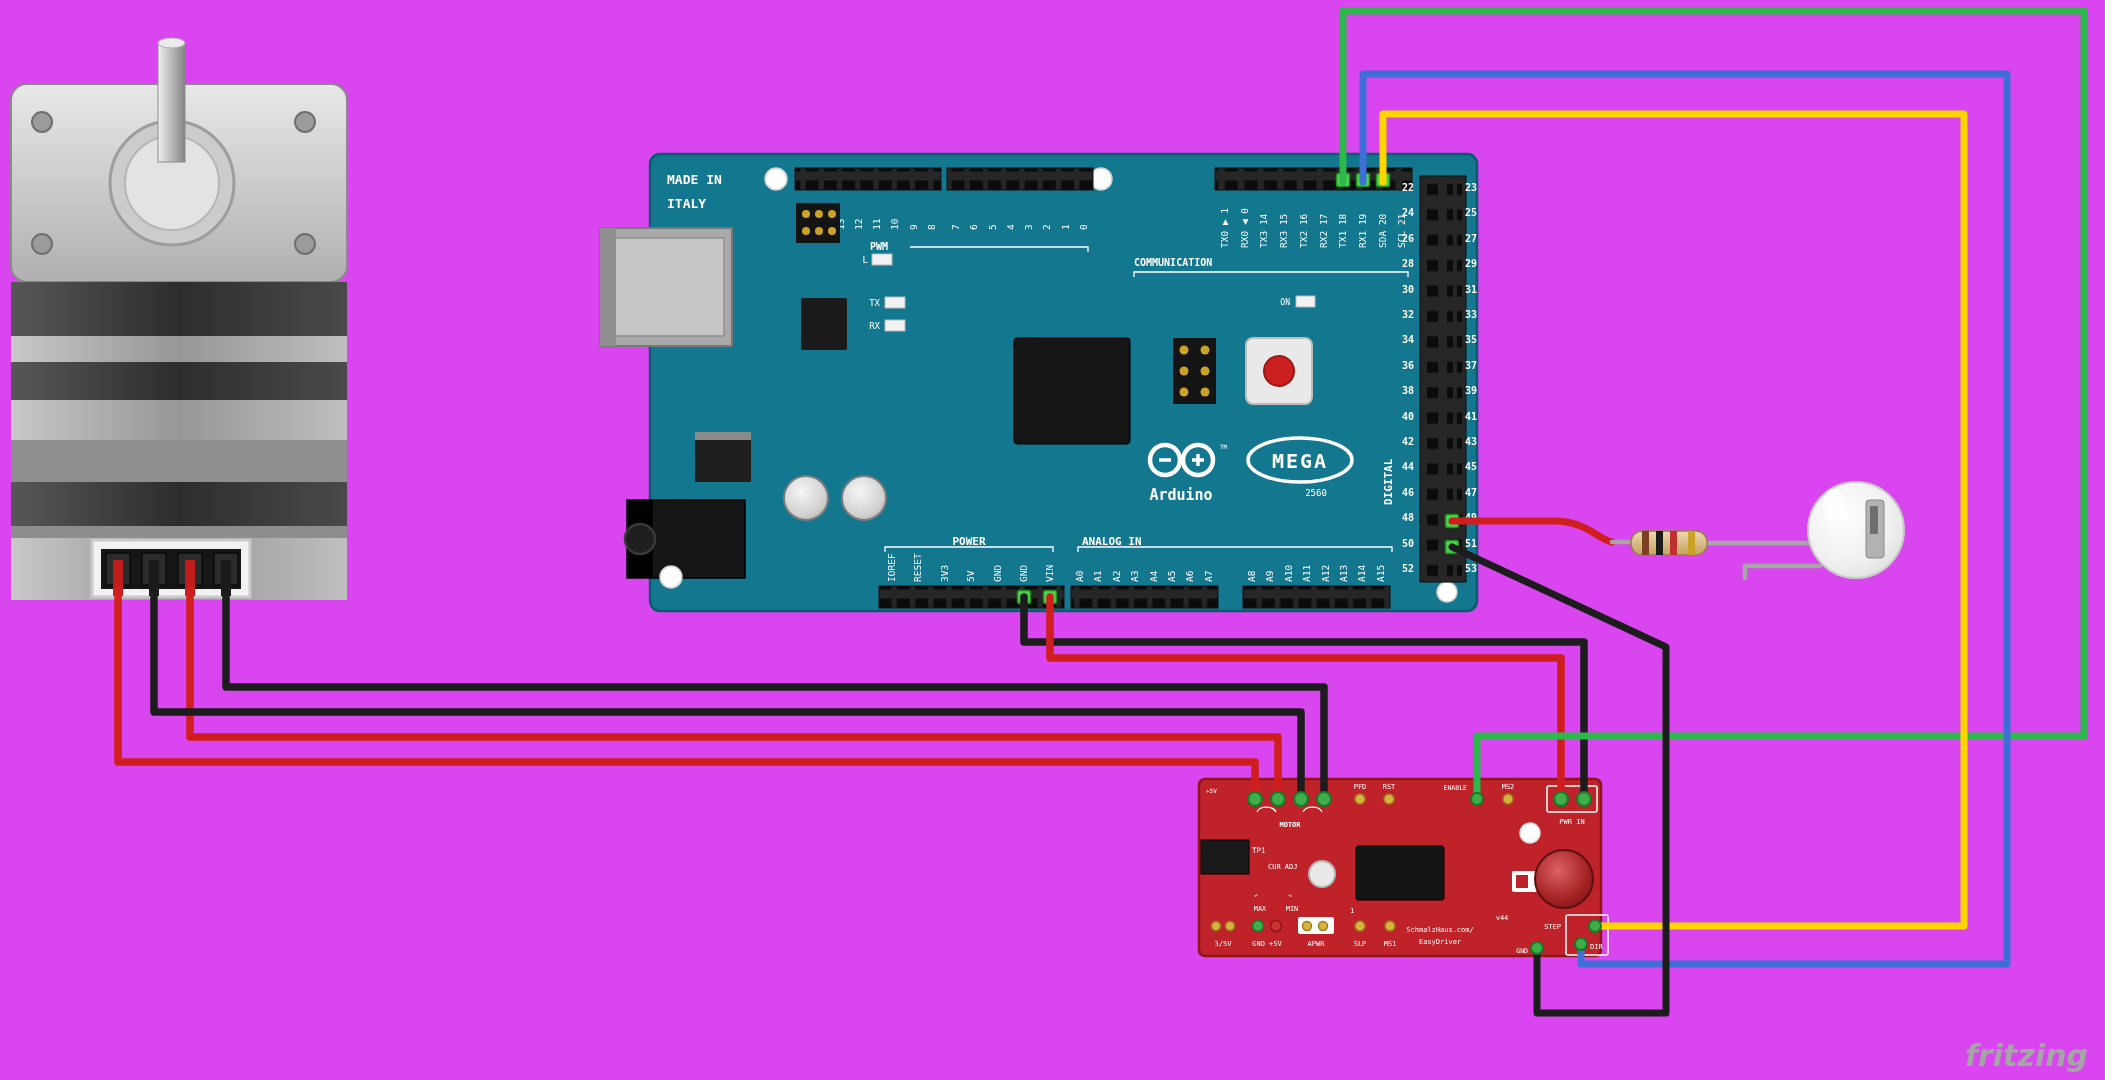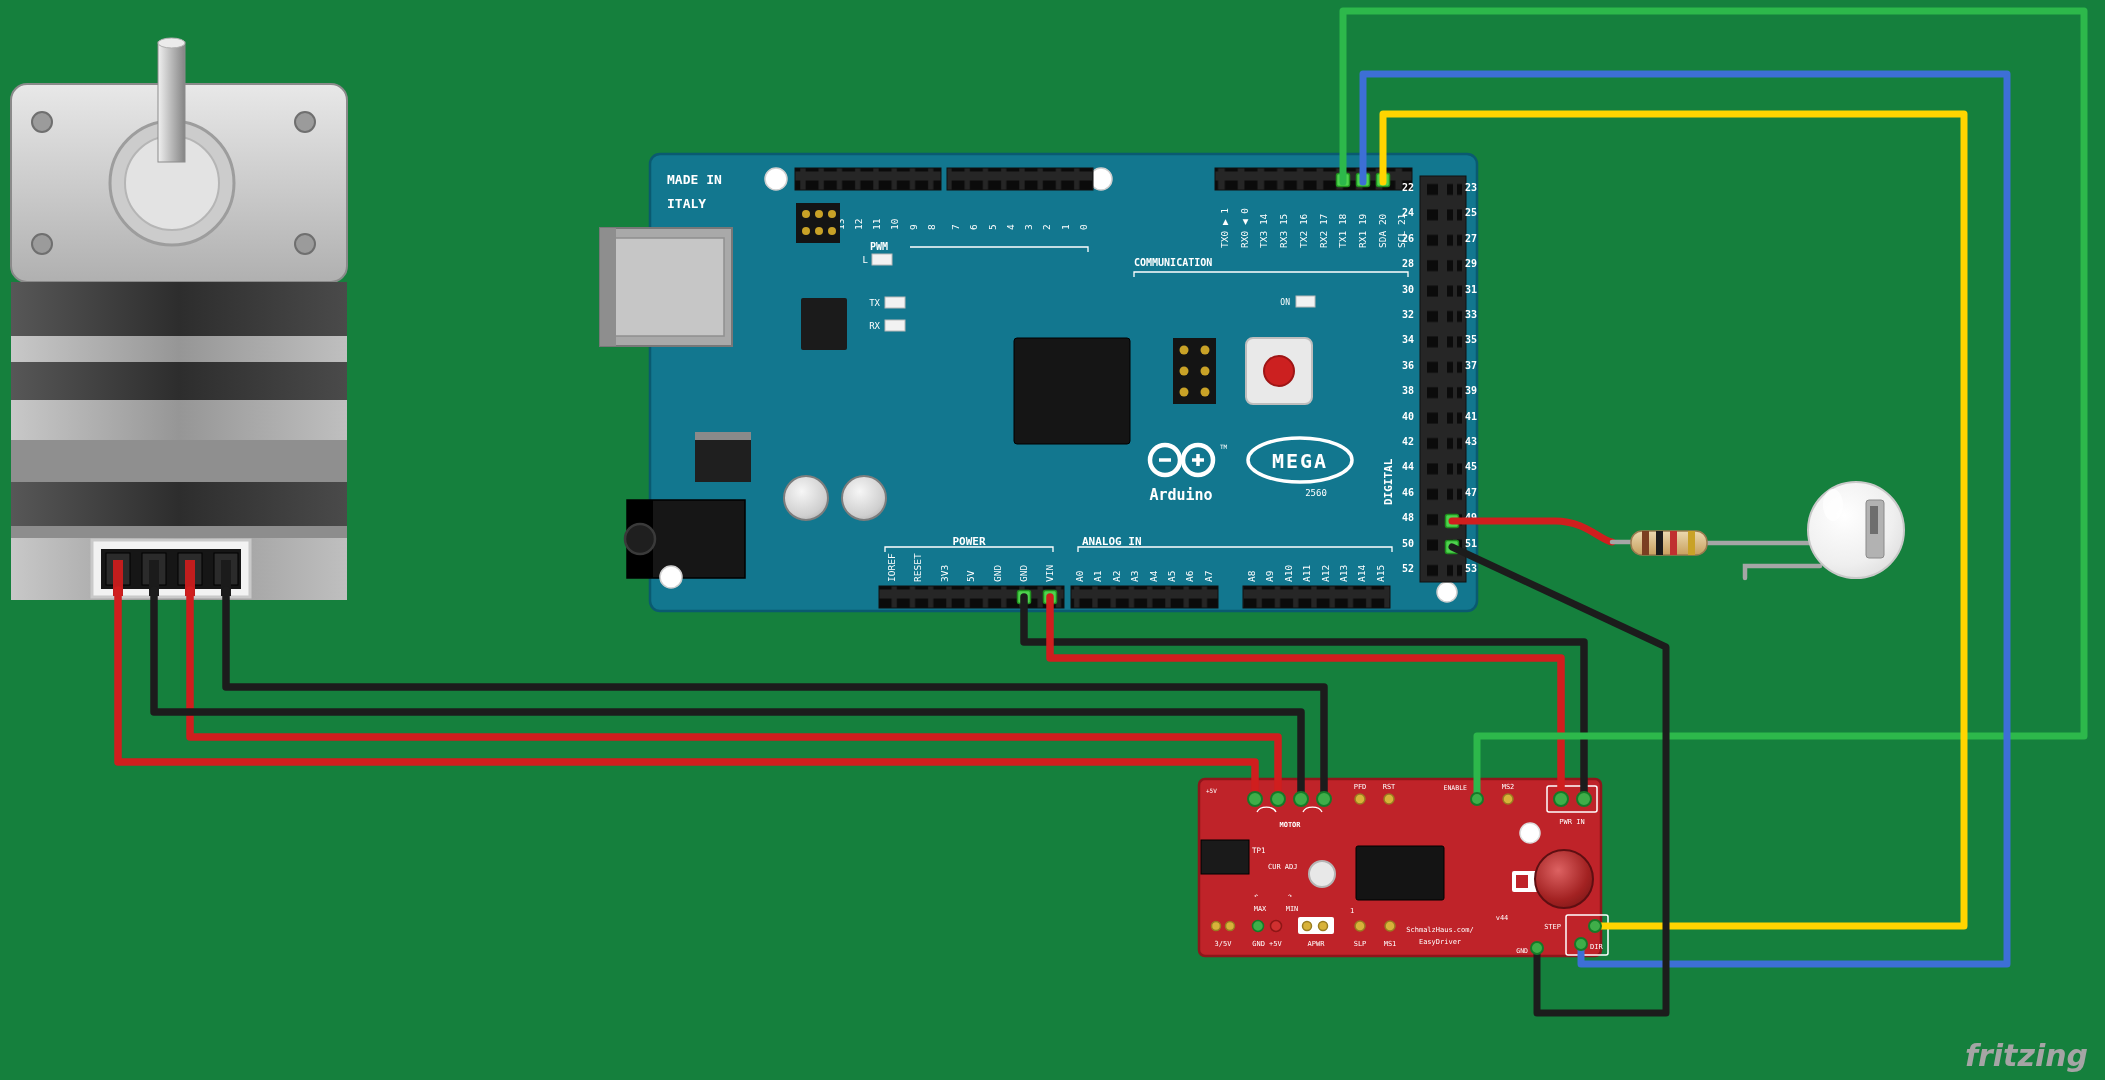--- a/index.html
+++ b/index.html
@@ -1,16 +1,16 @@
 <!DOCTYPE html>
 <html><head>
 <meta charset="utf-8">
 <style>
   html,body{margin:0;padding:0;background:#fff;}
-  .stage{position:relative;width:2105px;height:1080px;background:#15803d;overflow:hidden;
+  .stage{position:relative;width:2105px;height:1080px;background:#d946ef;overflow:hidden;
          font-family:"DejaVu Sans","Liberation Sans",sans-serif;}
   svg text{user-select:none;}
   .silk{fill:#ffffff;font-family:"DejaVu Sans Mono","Liberation Mono",monospace;}
   .pin-label{fill:#ffffff;font-family:"DejaVu Sans Mono","Liberation Mono",monospace;font-size:9.5px;text-anchor:start;}
   .pin-num{fill:#ffffff;font-family:"DejaVu Sans Mono","Liberation Mono",monospace;font-size:10px;font-weight:bold;text-anchor:middle;}
   .silk-e{fill:#ffffff;font-family:"DejaVu Sans Mono","Liberation Mono",monospace;font-size:7px;text-anchor:middle;}
   .wire{fill:none;stroke-linecap:round;stroke-linejoin:round;}
   .lead{fill:none;stroke:#a6a6a6;stroke-width:4.5;stroke-linecap:round;}
   .watermark{font-family:"DejaVu Sans","Liberation Sans",sans-serif;font-weight:bold;font-style:italic;
              font-size:30px;fill:#a5a5a5;text-anchor:end;}

